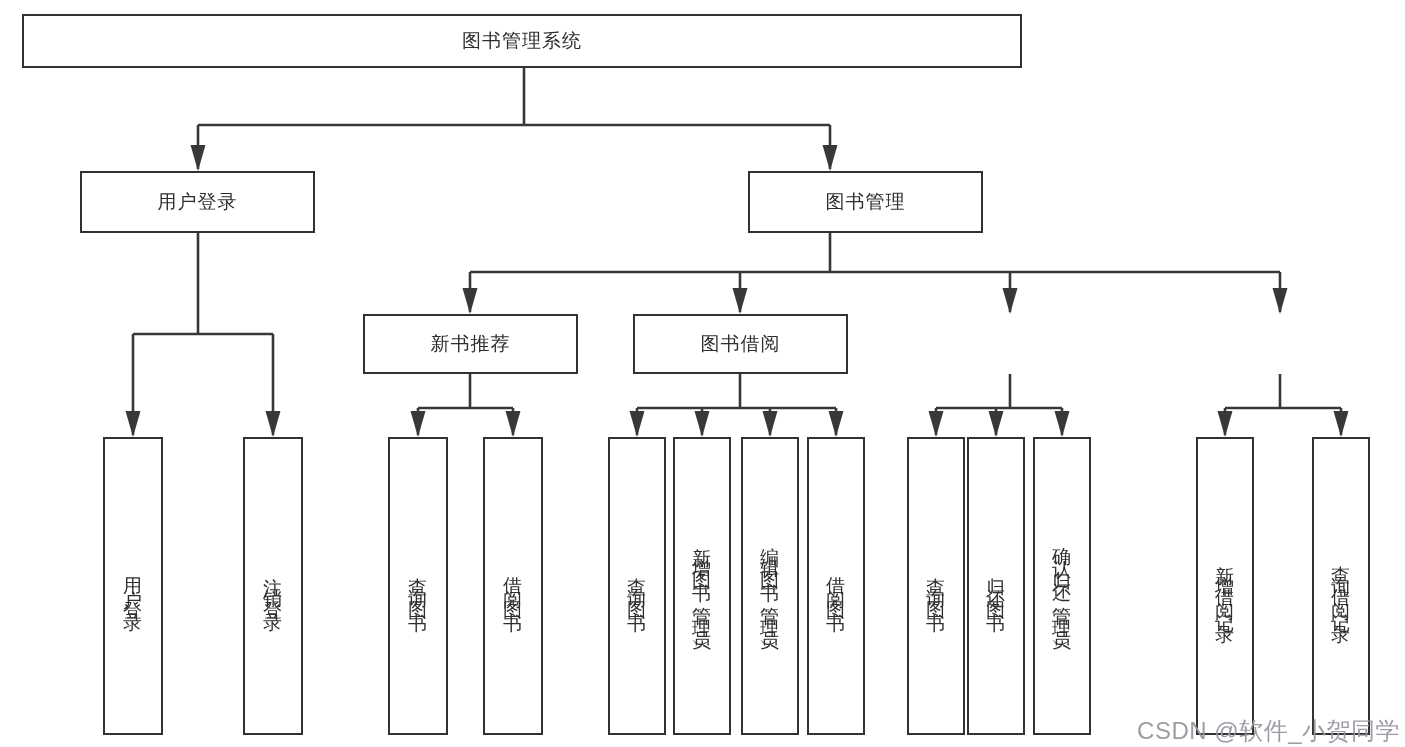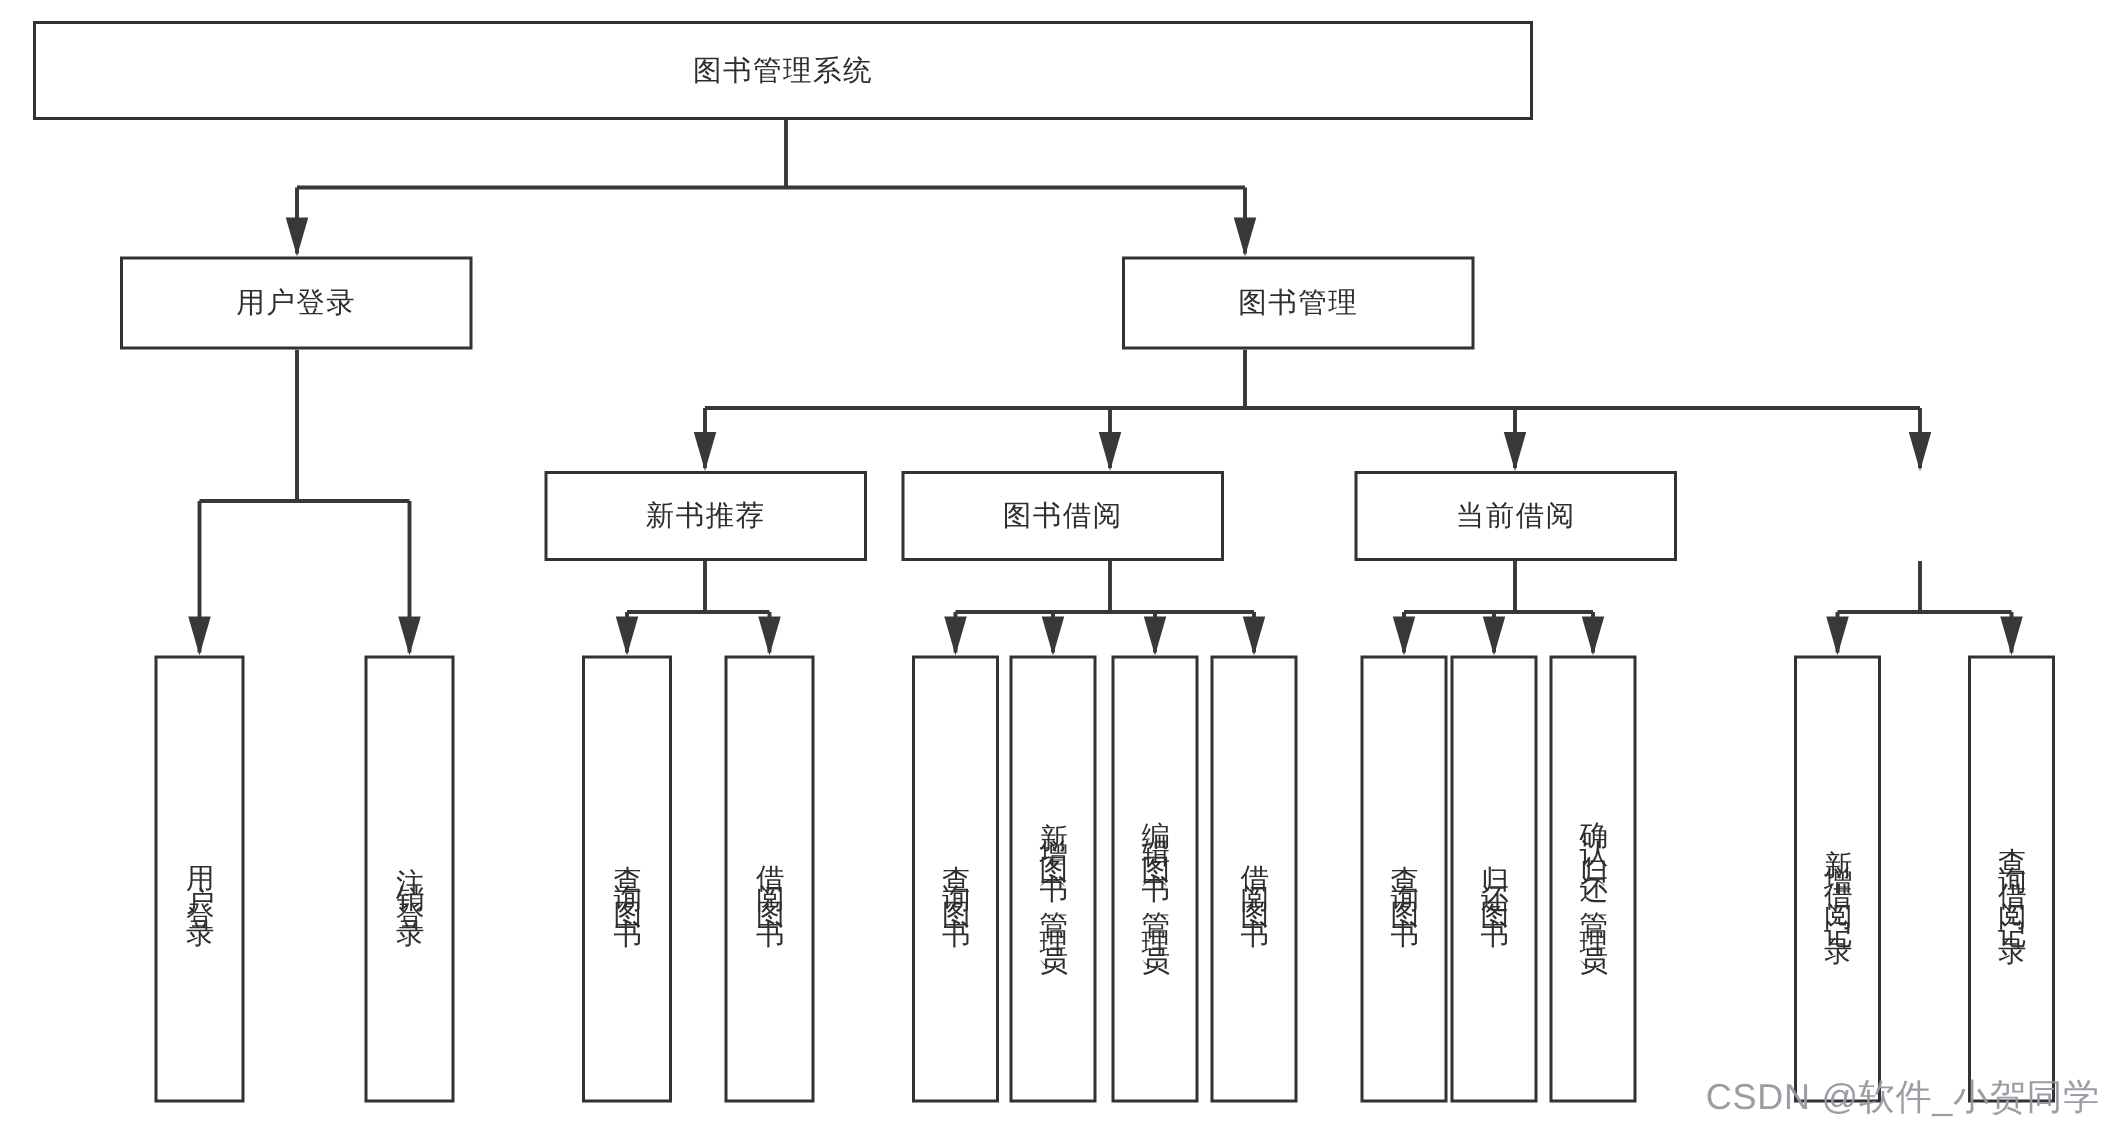--- a/index.html
+++ b/index.html
@@ -28,21 +28,21 @@
     border: 2.5px solid #323232;
     background: #ffffff;
     display: flex;
     align-items: center;
     justify-content: center;
     color: #2e2e2e;
     font-size: 19px;
     letter-spacing: 1px;
     white-space: nowrap;
   }
-  .root  { left: 22px;  top: 14px;  width: 1000px; height: 66px; font-size: 19px; }
+  .root  { left: 22px;  top: 14px;  width: 1000px; height: 54px; font-size: 19px; }
   .lvl2  { top: 171px; height: 62px; width: 235px; }
   .lvl3  { top: 314px; height: 60px; width: 215px; }
   .leaf  { top: 437px; height: 298px; }
   .leaf span {
     writing-mode: vertical-rl;
     text-orientation: mixed;
     font-size: 19px;
     line-height: 1;
     letter-spacing: 12px;
     color: #2e2e2e;
@@ -104,22 +104,21 @@
       <polygon points="1341,437 1333.5,411 1348.5,411"></polygon>
     </g>
   </svg>
 
   <div class="box root">图书管理系统</div>
 
   <div class="box lvl2" style="left:80px">用户登录</div>
   <div class="box lvl2" style="left:748px">图书管理</div>
 
   <div class="box lvl3" style="left:363px">新书推荐</div>
-  <div class="box lvl3" style="left:601px">图书借阅</div>
-  <div class="box lvl3" style="left:903px">当前借阅</div>
+  <div class="box lvl3" style="left:633px">图书借阅</div>
 
   <div class="box leaf w60" style="left:103px">
     <span>用户登录</span>
   </div>
   <div class="box leaf w60" style="left:243px">
     <span>注销登录</span>
   </div>
 
   <div class="box leaf w60" style="left:388px">
     <span>查询图书</span>

